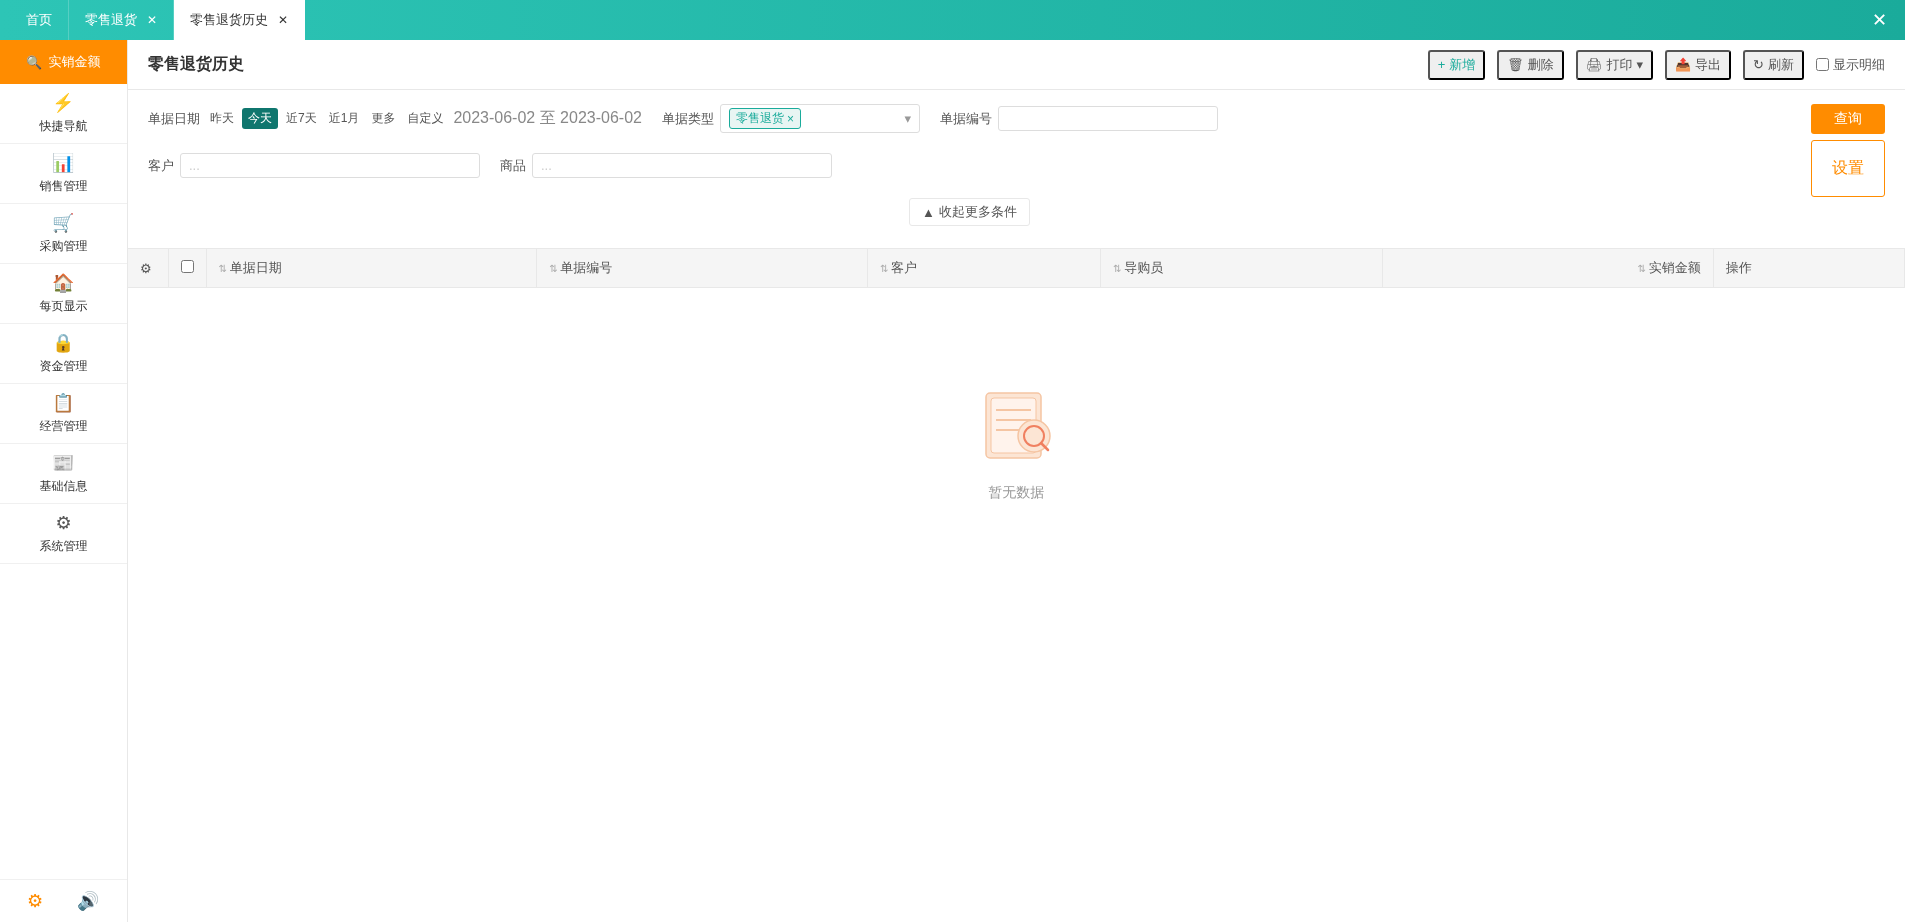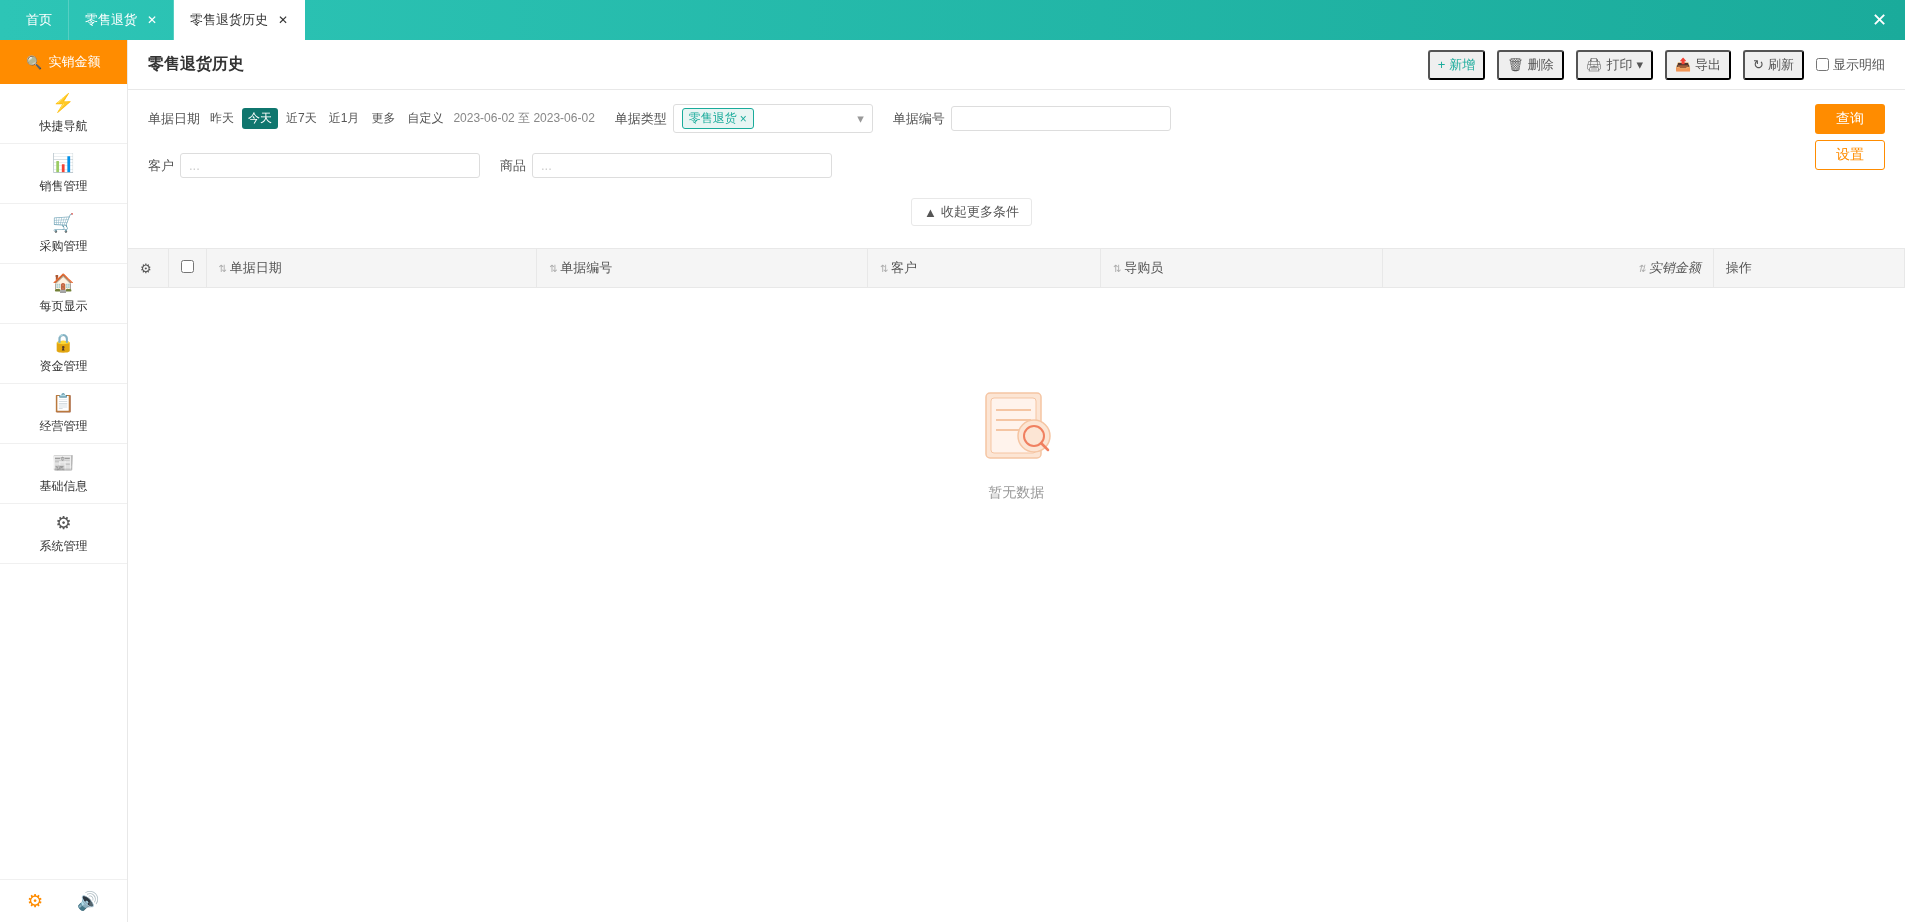--- a/index.html
+++ b/index.html
@@ -189,21 +189,21 @@
       cursor: pointer;
       padding: 2px 4px;
     }
     .date-btn.active {
       background: #0f766e;
       color: #fff;
       border-radius: 3px;
       padding: 2px 6px;
     }
     .date-range {
-      font-size: 12px;
+      font-size: 16px;
       color: #888;
     }
     .type-select {
       display: flex;
       align-items: center;
       border: 1px solid #ddd;
       border-radius: 3px;
       padding: 3px 8px;
       min-width: 200px;
       gap: 6px;
@@ -253,22 +253,22 @@
       border-radius: 3px;
       padding: 6px 20px;
       font-size: 14px;
       cursor: pointer;
     }
     .settings-btn {
       background: #fff;
       color: #ff8c00;
       border: 1px solid #ff8c00;
       border-radius: 3px;
-      padding: 5px 20px;
-      font-size: 14px;
+      padding: 17px 20px;
+      font-size: 16px;
       cursor: pointer;
     }
     .query-settings {
       display: flex;
       flex-direction: column;
       gap: 6px;
       margin-left: auto;
       align-self: flex-start;
       padding-top: 0;
     }
@@ -539,21 +539,21 @@
               <span>单据编号</span>
             </th>
             <th>
               <span class="sort-arrows">⇅ </span>
               <span>客户</span>
             </th>
             <th>
               <span class="sort-arrows">⇅ </span>
               <span>导购员</span>
             </th>
-            <th style="text-align:right;font-style:italic;">
+            <th style="text-align:right;">
               <span class="sort-arrows">⇅ </span>
               <span>实销金额</span>
             </th>
             <th>
               <span>操作</span>
             </th>
           </tr>
         </thead>
         <tbody>
           <tr>

